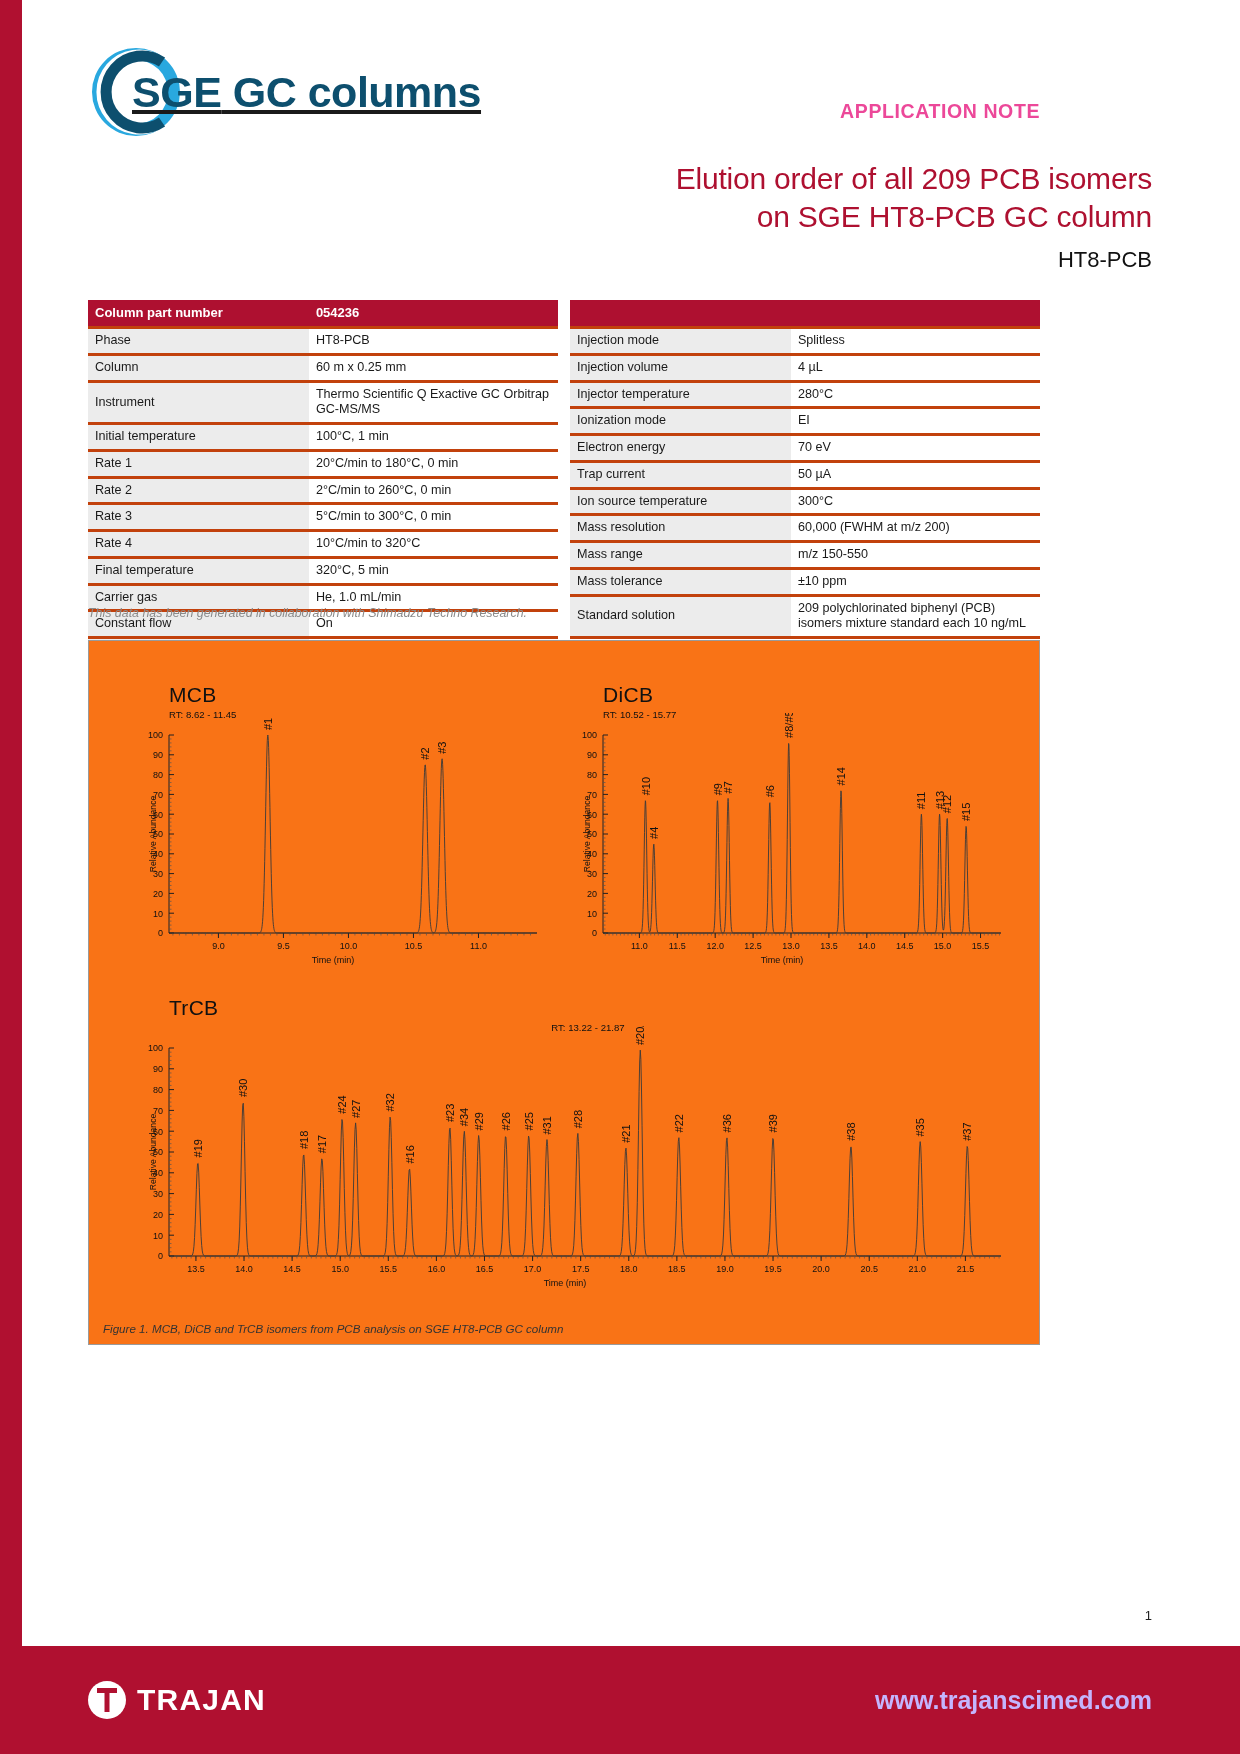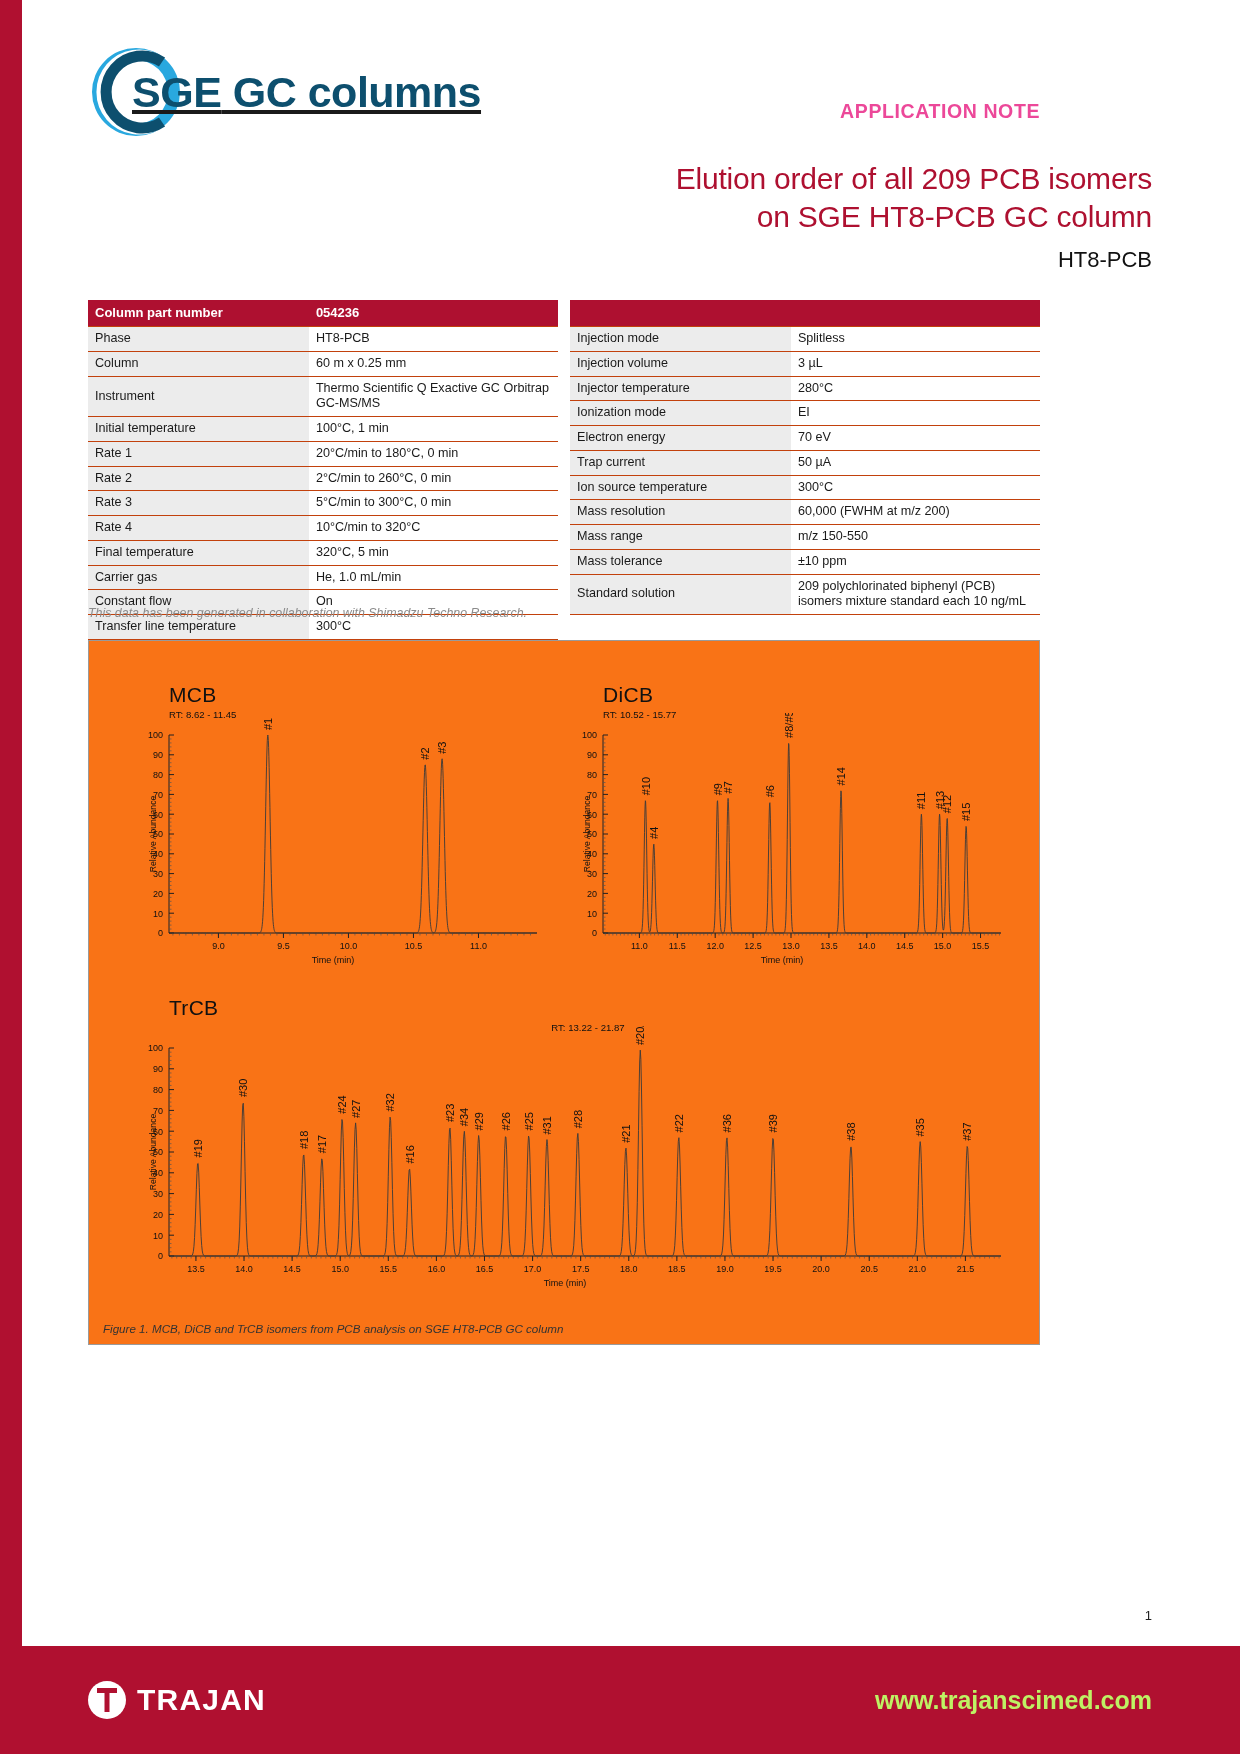--- a/index.html
+++ b/index.html
@@ -31,21 +31,21 @@
   
   .title-block { position:absolute; right:88px; top:160px; width:760px; text-align:right; }
   .title-line { font-size:30px; color:#ae1030; line-height:1.28; font-weight:normal; letter-spacing:-0.2px;}
   .subtitle { font-size:22px; color:#111; margin-top:10px; font-weight:normal; }
 
   
   .tables { position:absolute; left:88px; top:300px; width:952px; display:flex; gap:12px; }
   .tcol { width:470px; }
   table.spec { width:100%; border-collapse:collapse; font-size:12.6px; table-layout:fixed; }
   table.spec td { padding:4px 7px; vertical-align:middle; line-height:1.25; }
-  table.spec tr { border-bottom:1px solid #c2410c; }
+  table.spec tr { border-bottom:3px solid #c2410c; }
   table.spec td.k { width:47%; background:#ececec; }
   table.spec td.v { width:53%; background:#ffffff; }
   tr.hdr td { background:#ae1030 !important; color:#fff; font-weight:bold; font-size:13px; padding:5px 7px; }
   tr.hdr { border-bottom:none; }
 
   .note { position:absolute; left:88px; top:606px; font-size:12.4px; font-style:italic; color:#8b8b8b; }
 
   
   .figure { position:absolute; left:88px; top:640px; width:952px; height:705px;
             border:1px solid #9a9a9a; background:#f97316; }
@@ -66,21 +66,21 @@
   .page-num { position:absolute; right:88px; top:1608px; font-size:13px; color:#222; }
   .footer { position:absolute; left:0; bottom:0; width:1240px; height:108px; background:#b01030;
             display:flex; align-items:center; }
   .footer-logo { position:absolute; left:88px; display:flex; align-items:center; gap:11px; }
   .tj-mark { width:38px; height:38px; border-radius:50%; background:#fff; position:relative; }
   .tj-mark:before { content:""; position:absolute; left:50%; top:7px; width:5px; height:24px;
                     background:#b01030; transform:translateX(-50%); }
   .tj-mark:after { content:""; position:absolute; left:9px; top:7px; width:20px; height:5px;
                    background:#b01030; }
   .tj-name { color:#fff; font-size:30px; font-weight:bold; letter-spacing:1.2px; }
-  .footer-url { position:absolute; right:88px; color:#bef264; font-size:25px; font-weight:bold; }
+  .footer-url { position:absolute; right:88px; color:#c4b5fd; font-size:25px; font-weight:bold; }
 </style>
 </head>
 <body>
 
 <div class="edge-bar"></div>
 
 <div class="header">
   <div class="logo-wrap">
     <div class="logo-mark">
       <svg width="96" height="96" viewBox="0 0 96 96">
@@ -166,21 +166,21 @@
         <tr class="hdr">
           <td class="k">&nbsp;</td>
           <td class="v">&nbsp;</td>
         </tr>
         <tr>
             <td class="k">Injection mode</td>
             <td class="v">Splitless</td>
           </tr>
         <tr>
             <td class="k">Injection volume</td>
-            <td class="v">3 µL</td>
+            <td class="v">4 µL</td>
           </tr>
         <tr>
             <td class="k">Injector temperature</td>
             <td class="v">280°C</td>
           </tr>
         <tr>
             <td class="k">Ionization mode</td>
             <td class="v">EI</td>
           </tr>
         <tr>

